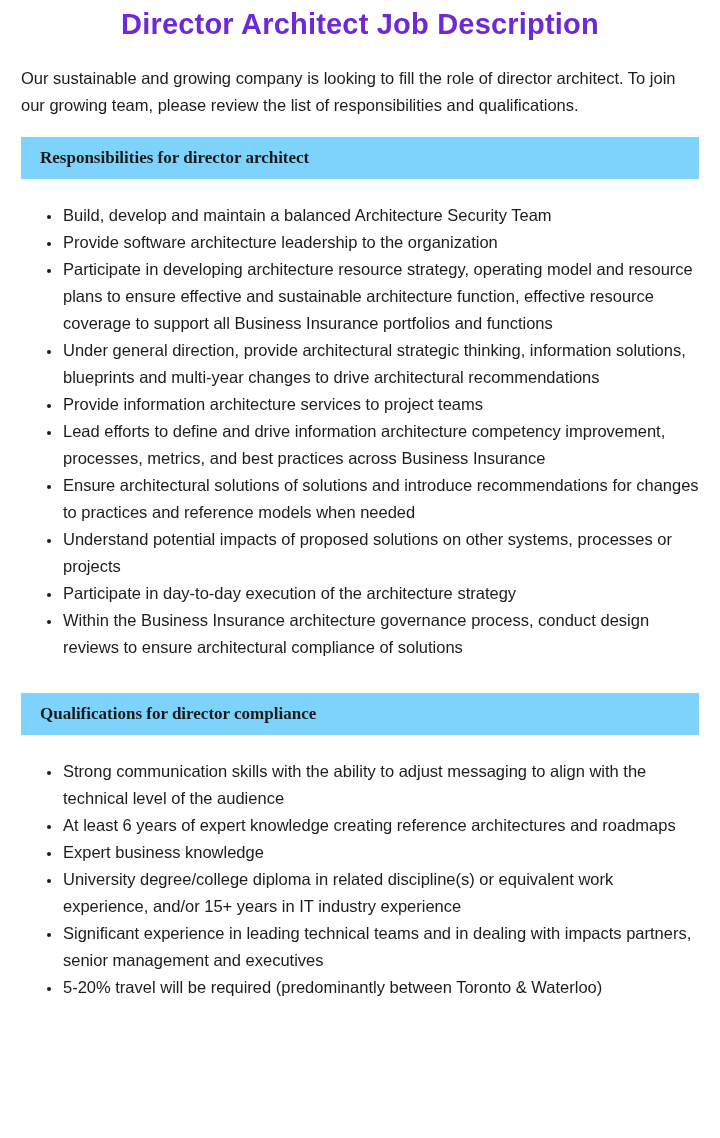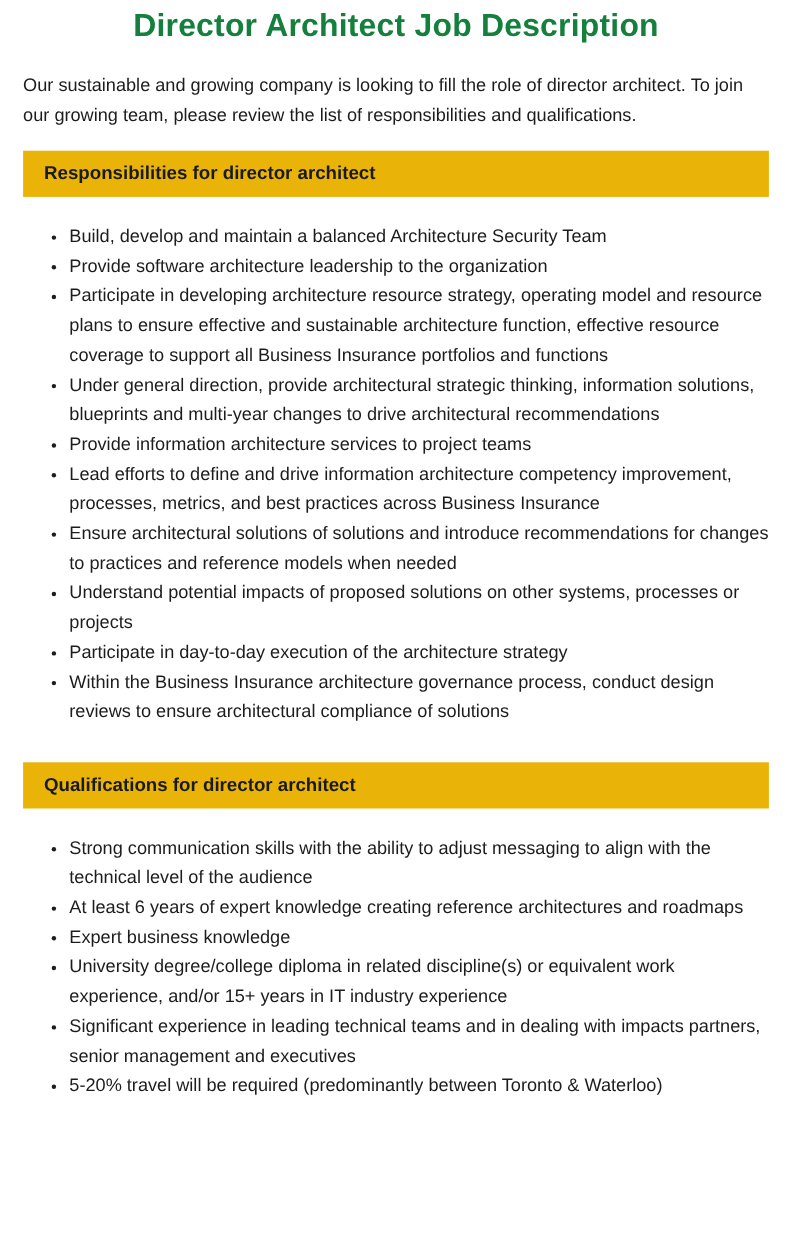--- a/index.html
+++ b/index.html
@@ -16,36 +16,37 @@
   .page {
     padding: 6px 21px 20px 21px;
     box-sizing: border-box;
   }
   .doc-title {
     font-size: 29px;
     font-weight: 700;
     text-align: center;
     margin: 2px 0 24px 0;
     letter-spacing: 0.2px;
-    color: #15803d;
+    color: #6d28d9;
   }
   .intro {
     font-size: 16.5px;
     line-height: 27px;
     margin: 0 0 18px 0;
   }
   .section-heading {
-    background: #eab308;
+    background: #7dd3fc;
     font-size: 17px;
     font-weight: 700;
     line-height: 42px;
     height: 42px;
     padding: 0 0 0 19px;
     margin: 0;
     color: #1a1a1a;
+    font-family: Liberation Serif, serif;
   }
   ul.bullet-list {
     margin: 23px 0 32px 0;
     padding: 0 0 0 41px;
     font-size: 16.5px;
     line-height: 27px;
   }
   ul.bullet-list li {
     margin: 0;
     padding-left: 1px;
@@ -76,21 +77,21 @@
         <li>Provide information architecture services to project teams</li>
         <li>Lead efforts to define and drive information architecture competency improvement, processes, metrics, and best practices across Business Insurance</li>
         <li>Ensure architectural solutions of solutions and introduce recommendations for changes to practices and reference models when needed</li>
         <li>Understand potential impacts of proposed solutions on other systems, processes or projects</li>
         <li>Participate in day-to-day execution of the architecture strategy</li>
         <li>Within the Business Insurance architecture governance process, conduct design reviews to ensure architectural compliance of solutions</li>
       </ul>
   </section>
 
   <section>
-    <h2 class="section-heading">Qualifications for director architect</h2>
+    <h2 class="section-heading">Qualifications for director compliance</h2>
     <ul class="bullet-list">
         <li>Strong communication skills with the ability to adjust messaging to align with the technical level of the audience</li>
         <li>At least 6 years of expert knowledge creating reference architectures and roadmaps</li>
         <li>Expert business knowledge</li>
         <li>University degree/college diploma in related discipline(s) or equivalent work experience, and/or 15+ years in IT industry experience</li>
         <li>Significant experience in leading technical teams and in dealing with impacts partners, senior management and executives</li>
         <li>5-20% travel will be required (predominantly between Toronto &amp; Waterloo)</li>
       </ul>
   </section>
 

